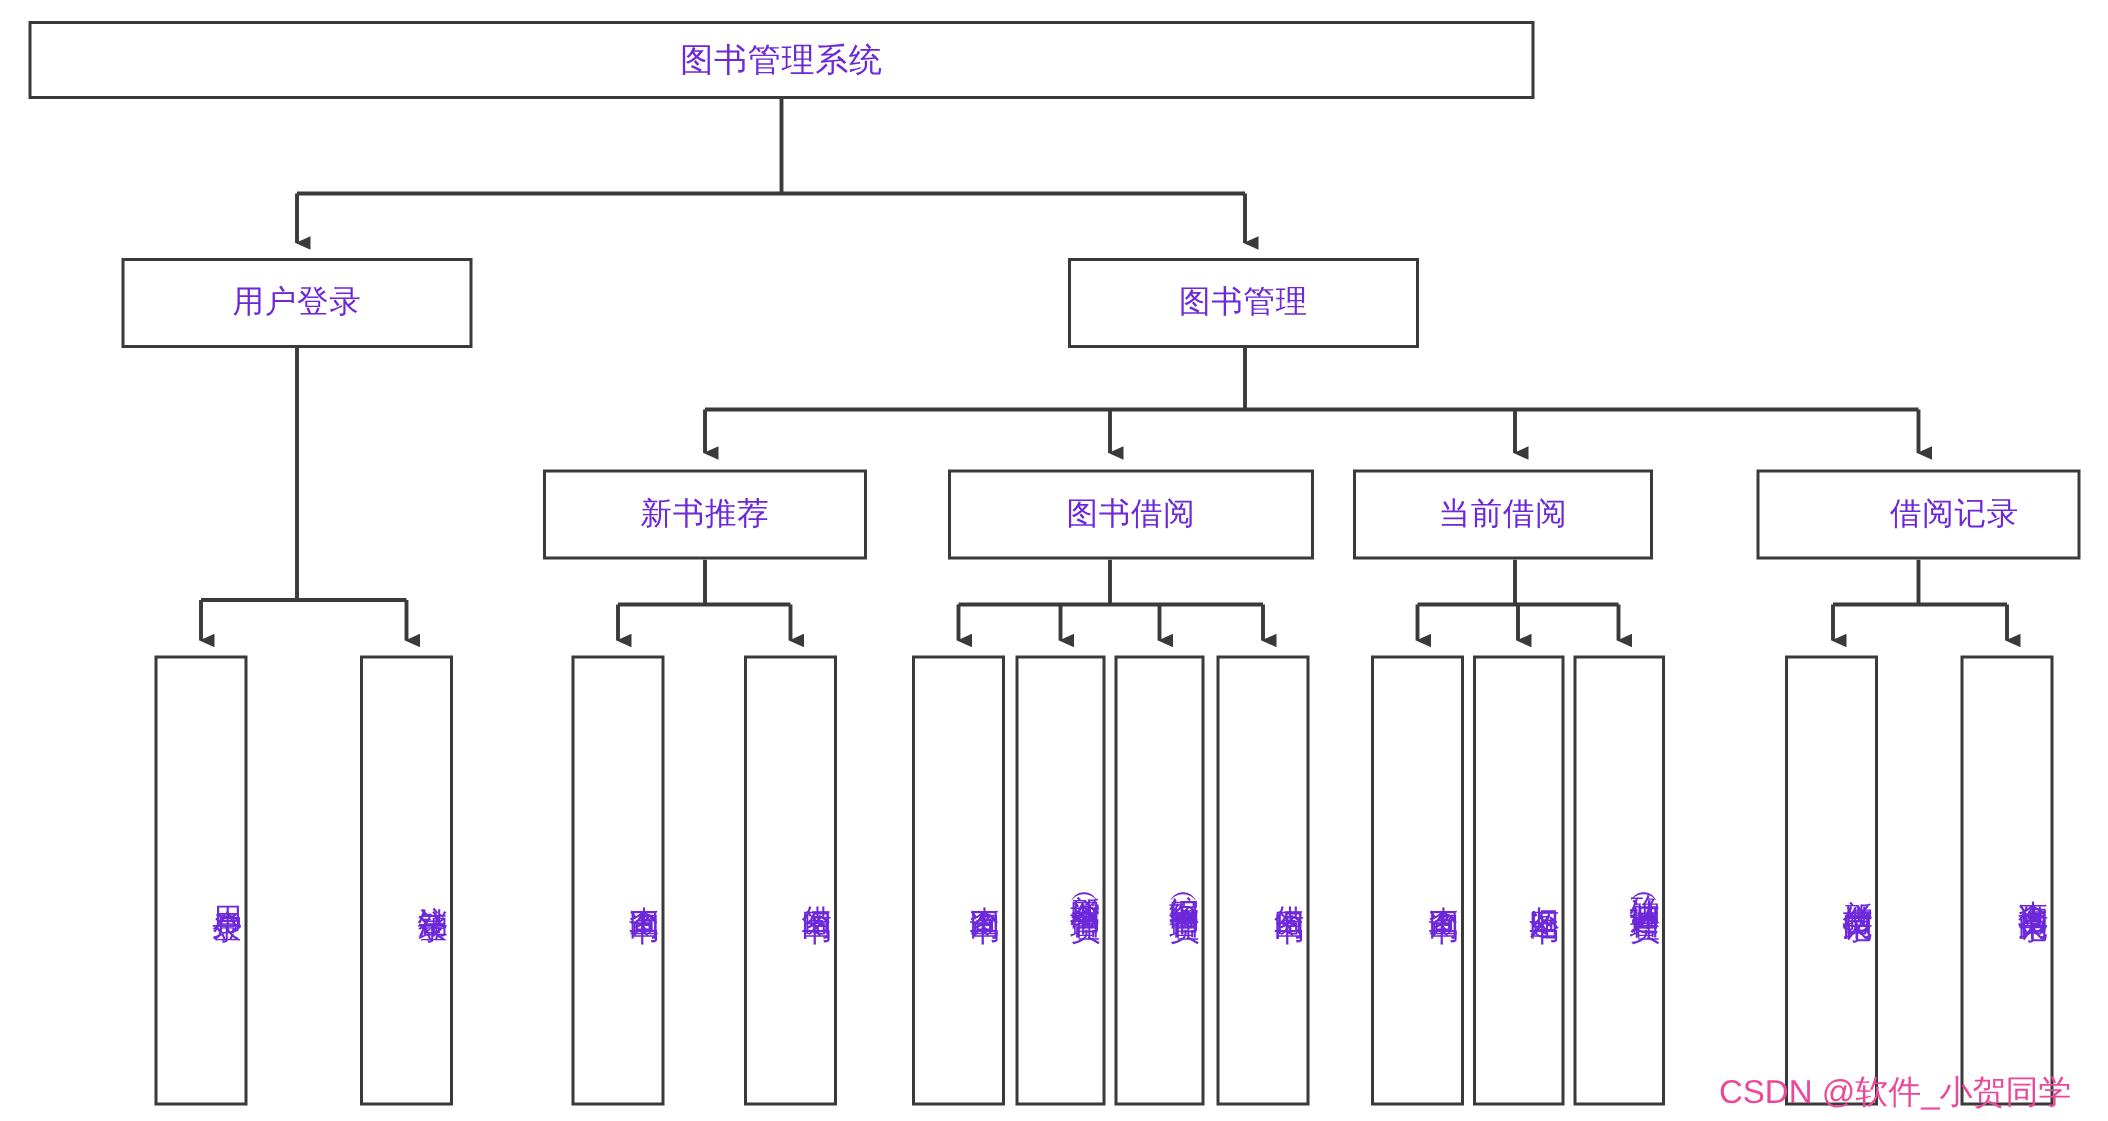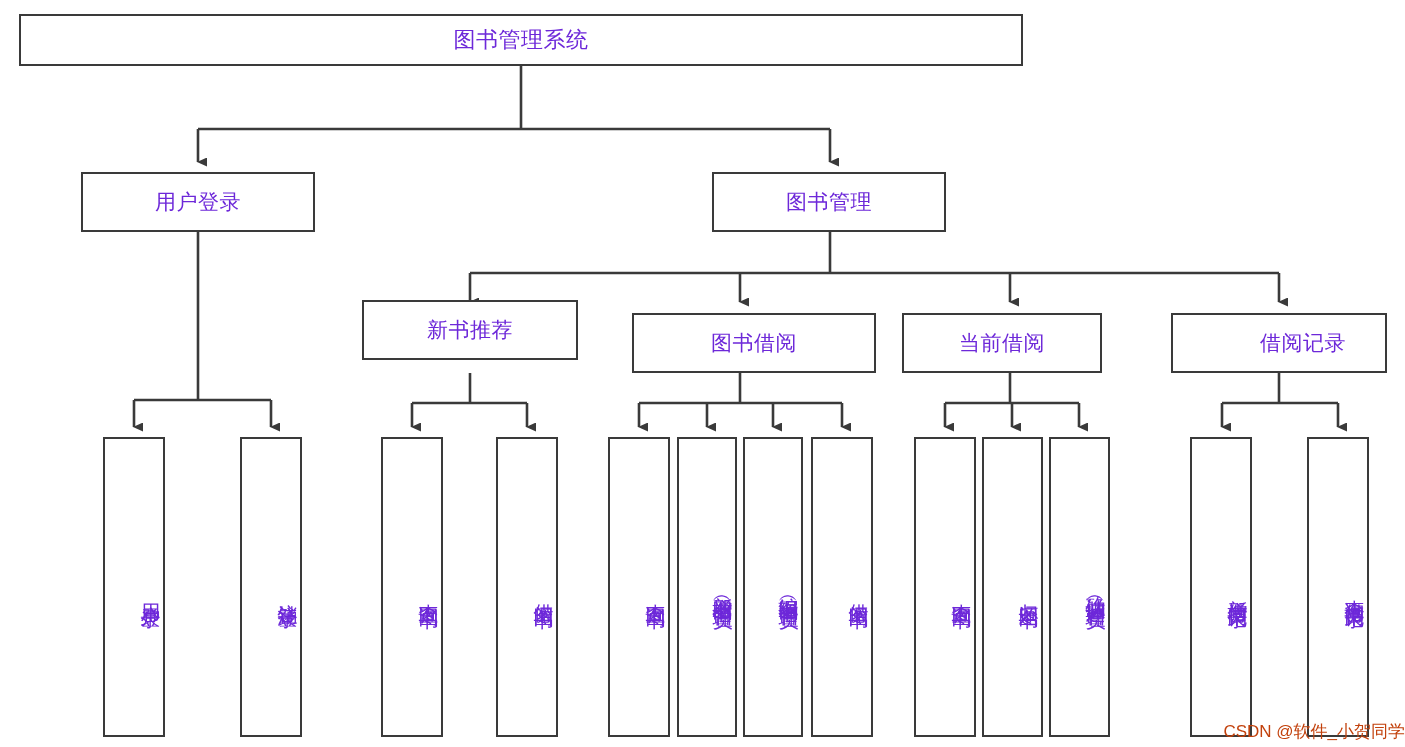--- a/index.html
+++ b/index.html
@@ -55,24 +55,24 @@
   }
   .node-label {
     display: block;
     white-space: pre-line;
   }
   #root-node {
     font-size: 22px;
   }
   #watermark {
     position: absolute;
-    right: 0;
+    right: 24px;
     bottom: 4px;
-    font-size: 17px;
-    color: #c2410c;
+    font-size: 22px;
+    color: #ec4899;
     white-space: nowrap;
     user-select: none;
   }
 </style>
 </head>
 <body>
 
 <div id="diagram-root">
 
   <svg id="wire-layer" viewBox="0 0 1405 747" width="1405" height="747" xmlns="http://www.w3.org/2000/svg">
@@ -129,21 +129,21 @@
     <span class="node-label">图书管理系统</span>
   </div>
 
   <div class="node horiz" style="left:81px; top:172px; width:234px; height:60px;">
     <span class="node-label">用户登录</span>
   </div>
   <div class="node horiz" style="left:712px; top:172px; width:234px; height:60px;">
     <span class="node-label">图书管理</span>
   </div>
 
-  <div class="node horiz" style="left:362px; top:300px; width:216px; height:60px;">
+  <div class="node horiz" style="left:362px; top:313px; width:216px; height:60px;">
     <span class="node-label">新书推荐</span>
   </div>
   <div class="node horiz" style="left:632px; top:313px; width:244px; height:60px;">
     <span class="node-label">图书借阅</span>
   </div>
   <div class="node horiz" style="left:902px; top:313px; width:200px; height:60px;">
     <span class="node-label">当前借阅</span>
   </div>
   <div class="node horiz" style="left:1171px; top:313px; width:216px; height:60px;padding-left:48px;">
     <span class="node-label">借阅记录</span>

